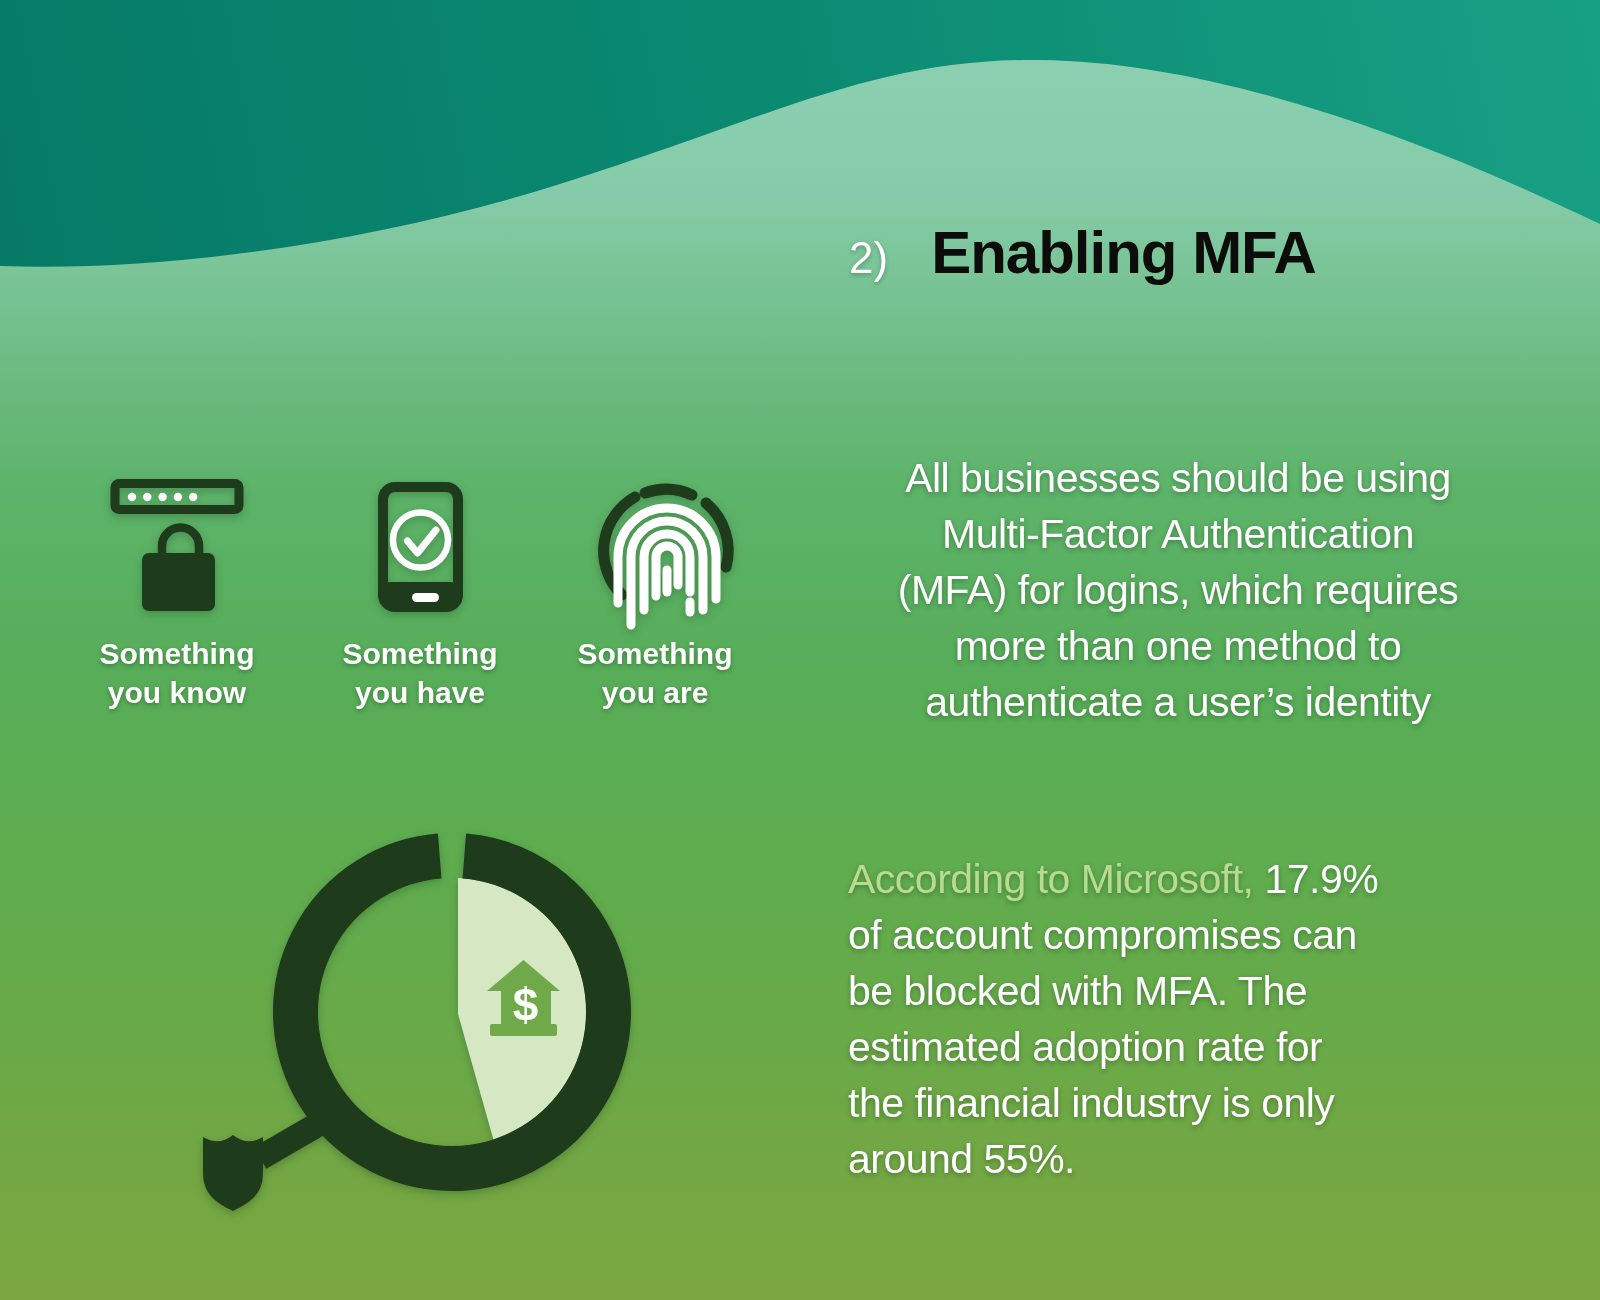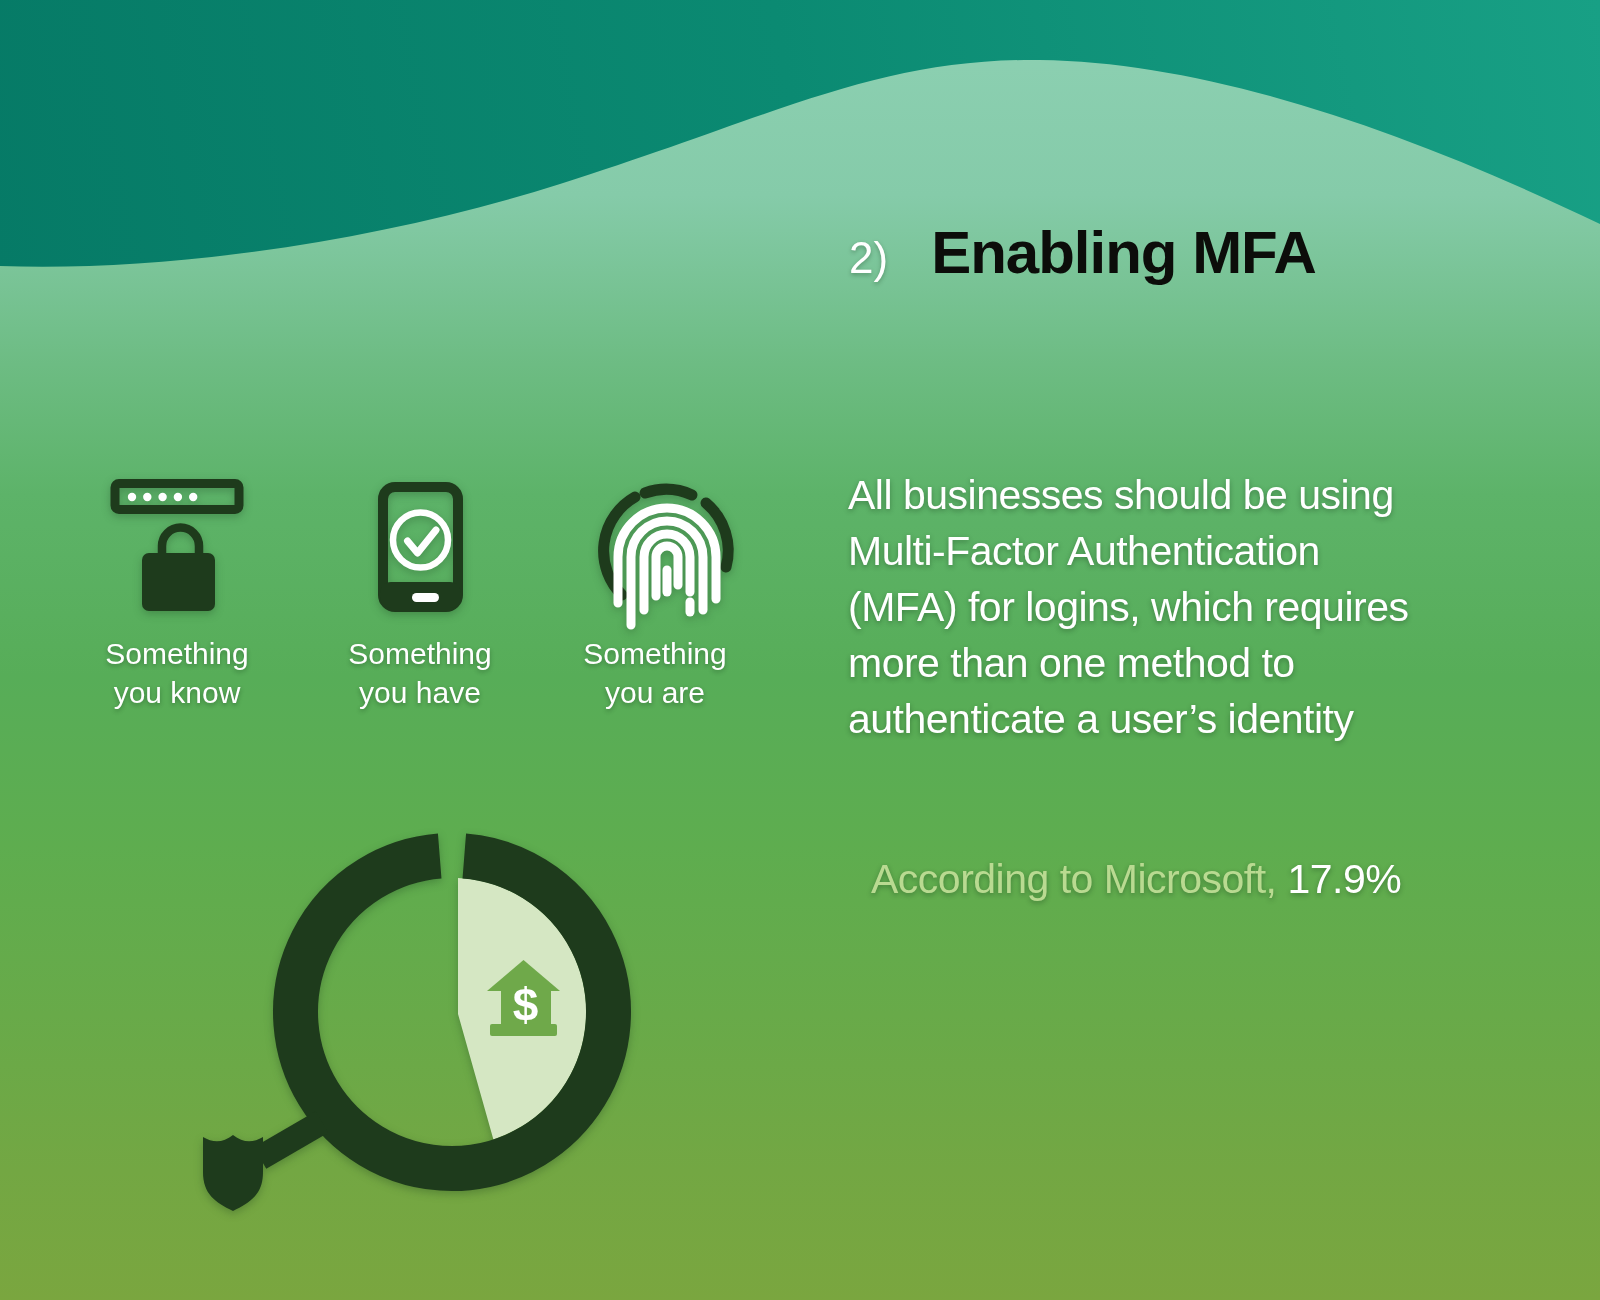--- a/index.html
+++ b/index.html
@@ -18,27 +18,27 @@
     text-shadow:0 2px 4px rgba(20,55,25,.35);
   }
   .header .title{
     margin:16px; color:#0c0d0a; font-size:60px; font-weight:700; letter-spacing:-1px; line-height:70px;
   }
   .para{
     position:absolute; left:848px; width:660px;
     color:#ffffff; font-size:41px; font-weight:400; line-height:56px; letter-spacing:-0.5px;
     text-shadow:0 2px 5px rgba(20,55,25,.4);
   }
-  .para1{top:467px; white-space:pre-line;}
+  .para1{top:450px; white-space:pre-line;text-align:center;}
   .para2{top:851px;}
   .para2 .rest{white-space:pre-line;}
-  .para2 .hl{color:#b9da91;margin-left:23px;}
+  .para2 .hl{color:#b9da91;}
   .factor-label{
     position:absolute; top:634px; width:220px; text-align:center;
-    color:#ffffff; font-size:30px; font-weight:400; line-height:39px; white-space:pre-line;
+    color:#ffffff; font-size:30px; font-weight:700; line-height:39px; white-space:pre-line;
     text-shadow:0 2px 4px rgba(20,55,25,.4);
   }
   .fl1{left:67px;} .fl2{left:310px;} .fl3{left:545px;}
   .ic, .donut{filter:drop-shadow(0 3px 4px rgba(15,45,20,.28));}
 </style>
 </head>
 <body>
 
 <div class="canvas">
 
@@ -122,15 +122,19 @@
              L263,1172 C263,1194 251,1202 233,1211 C215,1202 203,1194 203,1172 Z"></path>
 
     <g>
       <polygon points="487,991 523.5,960 560,991" fill="#6fa94a"></polygon>
       <rect x="501" y="985" width="50" height="42" fill="#6fa94a"></rect>
       <rect x="490" y="1024" width="67" height="12" rx="2" fill="#6fa94a"></rect>
       <text x="525.5" y="1021" text-anchor="middle" fill="#ffffff" font-family="Liberation Sans, sans-serif" font-size="46" font-weight="bold">$</text>
     </g>
   </svg>
 
-  <div class="para para2"><span class="hl">According to Microsoft,</span><span> 17.9%</span></div>
+  <div class="para para2"><span class="hl">According to Microsoft,</span><span> 17.9%</span><div class="rest">of account compromises can
+be blocked with MFA. The
+estimated adoption rate for
+the financial industry is only
+around 55%.</div></div>
 
 </div>
 
 </body></html>

